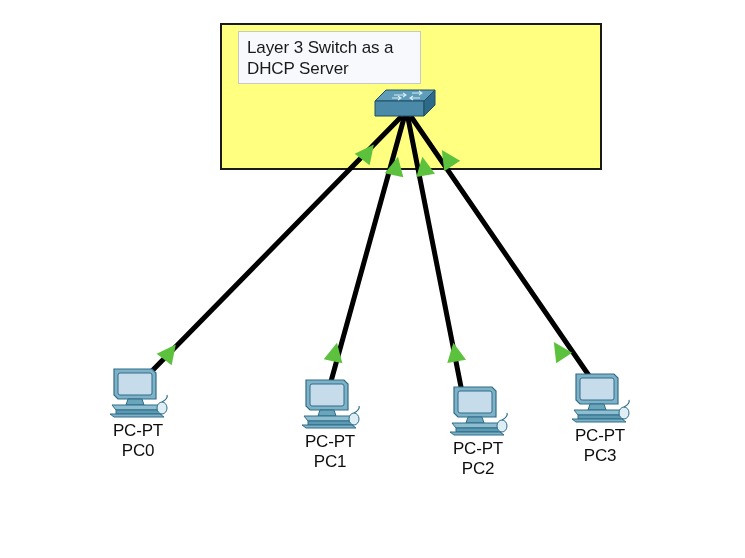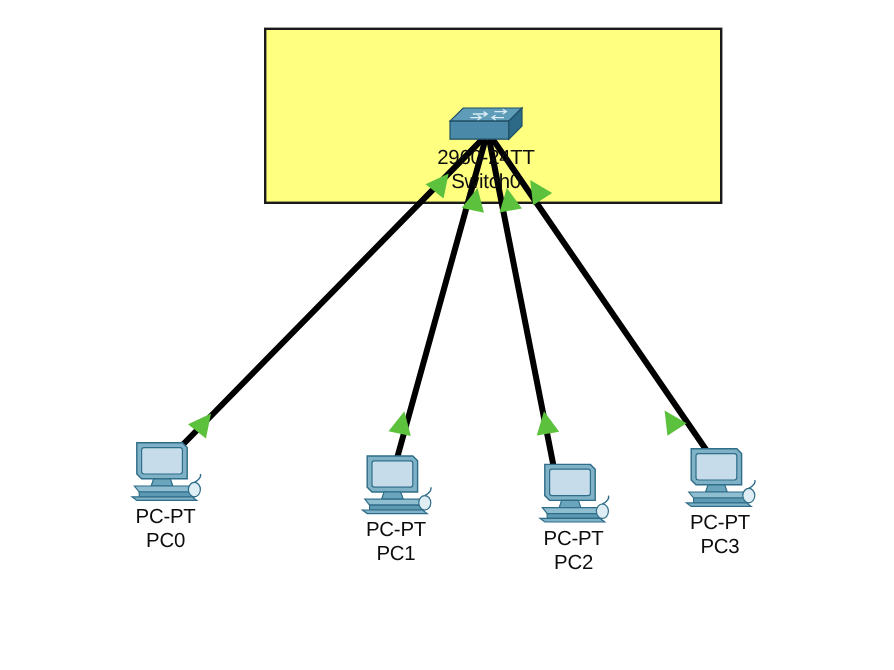--- a/index.html
+++ b/index.html
@@ -96,38 +96,38 @@
         <polygon points="-9.5,9.5 9.5,9.5 0,-9.5" fill="#5cc13d"></polygon>
       </g>
       <g transform="translate(447,158) rotate(-33)">
         <polygon points="-9.5,9.5 9.5,9.5 0,-9.5" fill="#5cc13d"></polygon>
       </g>
       <g transform="translate(559,350) rotate(-33)">
         <polygon points="-9.5,9.5 9.5,9.5 0,-9.5" fill="#5cc13d"></polygon>
       </g>
     </svg>
 
+  <div class="note-box" id="note-box" style="left: 238px; top: 31px; width: 183px; height: 53px; background: rgb(247, 249, 253); color: rgb(26, 26, 26);">Layer 3 Switch as a
+DHCP Server</div>
 
   <div class="node" id="switch-node" style="left: 374px; top: 88px;">
     <svg width="62" height="33" viewBox="0 0 62 33">
 
       <polygon points="12,2 61,2 50,13 1,13" fill="#5f9cb8" stroke="#1f4f66" stroke-width="1"></polygon>
 
       <polygon points="1,13 50,13 50,28 1,28" fill="#4a8aa8" stroke="#1f4f66" stroke-width="1"></polygon>
 
       <polygon points="50,13 61,2 61,17 50,28" fill="#2d6a87" stroke="#1f4f66" stroke-width="1"></polygon>
 
       <path d="M20,7 L32,7 M29,5 L32,7 L29,9" stroke="#d8ecf5" stroke-width="1.1" fill="none"></path>
       <path d="M36,10 L46,10 M39,8 L36,10 L39,12" stroke="#d8ecf5" stroke-width="1.1" fill="none"></path>
       <path d="M18,10 L27,10 M24,8 L27,10 L24,12" stroke="#d8ecf5" stroke-width="1.1" fill="none"></path>
       <path d="M38,5 L48,5 M45,3 L48,5 L45,7" stroke="#d8ecf5" stroke-width="1.1" fill="none"></path>
     </svg>
   </div>
-  <div class="switch-label" id="switch-label" style="left: 355px; top: 122px; width: 100px;">2960-24TT
-Switch0</div>
 
   <div id="pc-container">
       <div class="node" style="left: 108px; top: 367px;">
 <svg width="62" height="52" viewBox="0 0 62 52">
 
   <polygon points="6,2 44,2 48,6 48,32 10,32 6,28" fill="#7fb2c6" stroke="#2f6d89" stroke-width="1.2"></polygon>
   <rect x="10" y="6" width="34" height="22" rx="2" fill="#c6dcea" stroke="#2f6d89" stroke-width="1"></rect>
 
   <polygon points="20,32 34,32 36,38 18,38" fill="#6aa5bb" stroke="#2f6d89" stroke-width="1"></polygon>
 

